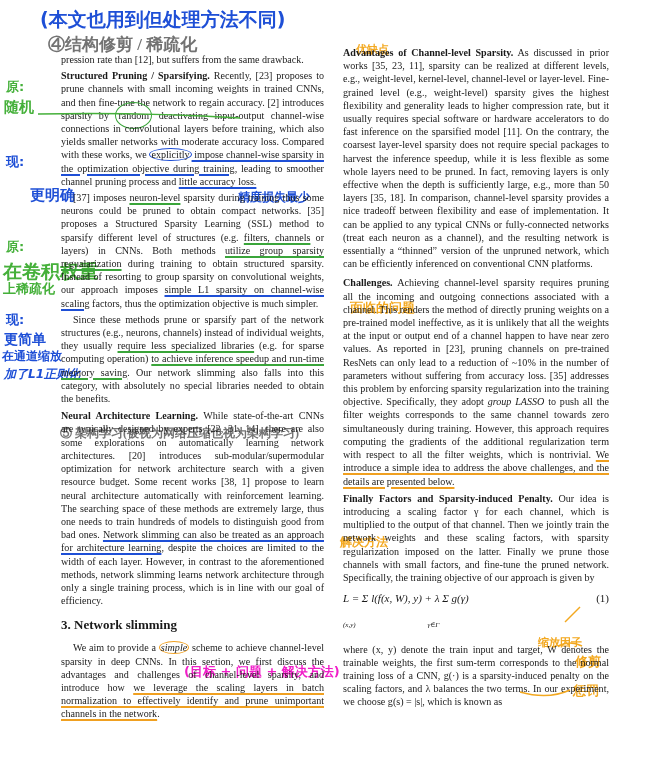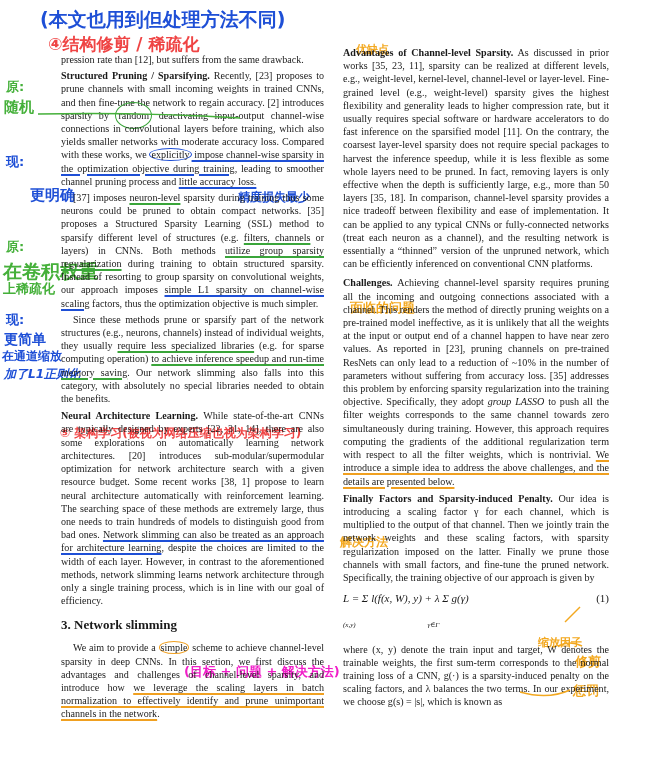--- a/index.html
+++ b/index.html
@@ -10,24 +10,24 @@
   .para { margin: 0 0 3px 0; }
   .indent { text-indent: 12px; }
   .bold { font-weight: bold; }
   .ital { font-style: italic; }
   .section-title { font-size: 13px; font-weight: bold; margin: 10px 0 8px 0; line-height: 16px; }
   .u-green { text-decoration: underline; text-decoration-color: #3aa53a; text-decoration-thickness: 1.5px; text-underline-offset: 2px; }
   .u-blue { text-decoration: underline; text-decoration-color: #1e4fd6; text-decoration-thickness: 1.5px; text-underline-offset: 2px; }
   .u-orange { text-decoration: underline; text-decoration-color: #f0a020; text-decoration-thickness: 1.5px; text-underline-offset: 2px; }
   .circ-green { border: 1.5px solid #3aa53a; border-radius: 50%; padding: 7px 2px; }
   .circ-blue { border: 1.5px solid #1e4fd6; border-radius: 50%; padding: 0 1px; }
-  .circ-orange { border: 1.5px solid #f0a020; border-radius: 50%; padding: 0 1px; }
+  .circ-orange { border: 1.5px solid #f0a020; border-radius: 50%; padding: 0 1px; font-style: italic; }
   .note { position: absolute; font-family: "DejaVu Sans", sans-serif; font-weight: bold; white-space: nowrap; line-height: 1; }
   .n-blue { color: #1e4fd6; }
-  .n-purple { color: #ef4444; }
+  .n-purple { color: #737373; font-family: Liberation Serif, serif; }
   .n-green { color: #45b03a; }
   .n-orange { color: #f3a81f; }
   .n-magenta { color: #f01ec8; }
   .equation { margin: 8px 0 10px 0; font-style: italic; font-size: 11px; position: relative; }
   .eq-num { position: absolute; right: 0; top: 0; font-style: normal; }
   svg.ink { position: absolute; left: 0; top: 0; pointer-events: none; }
 </style>
 </head>
 <body>
 

